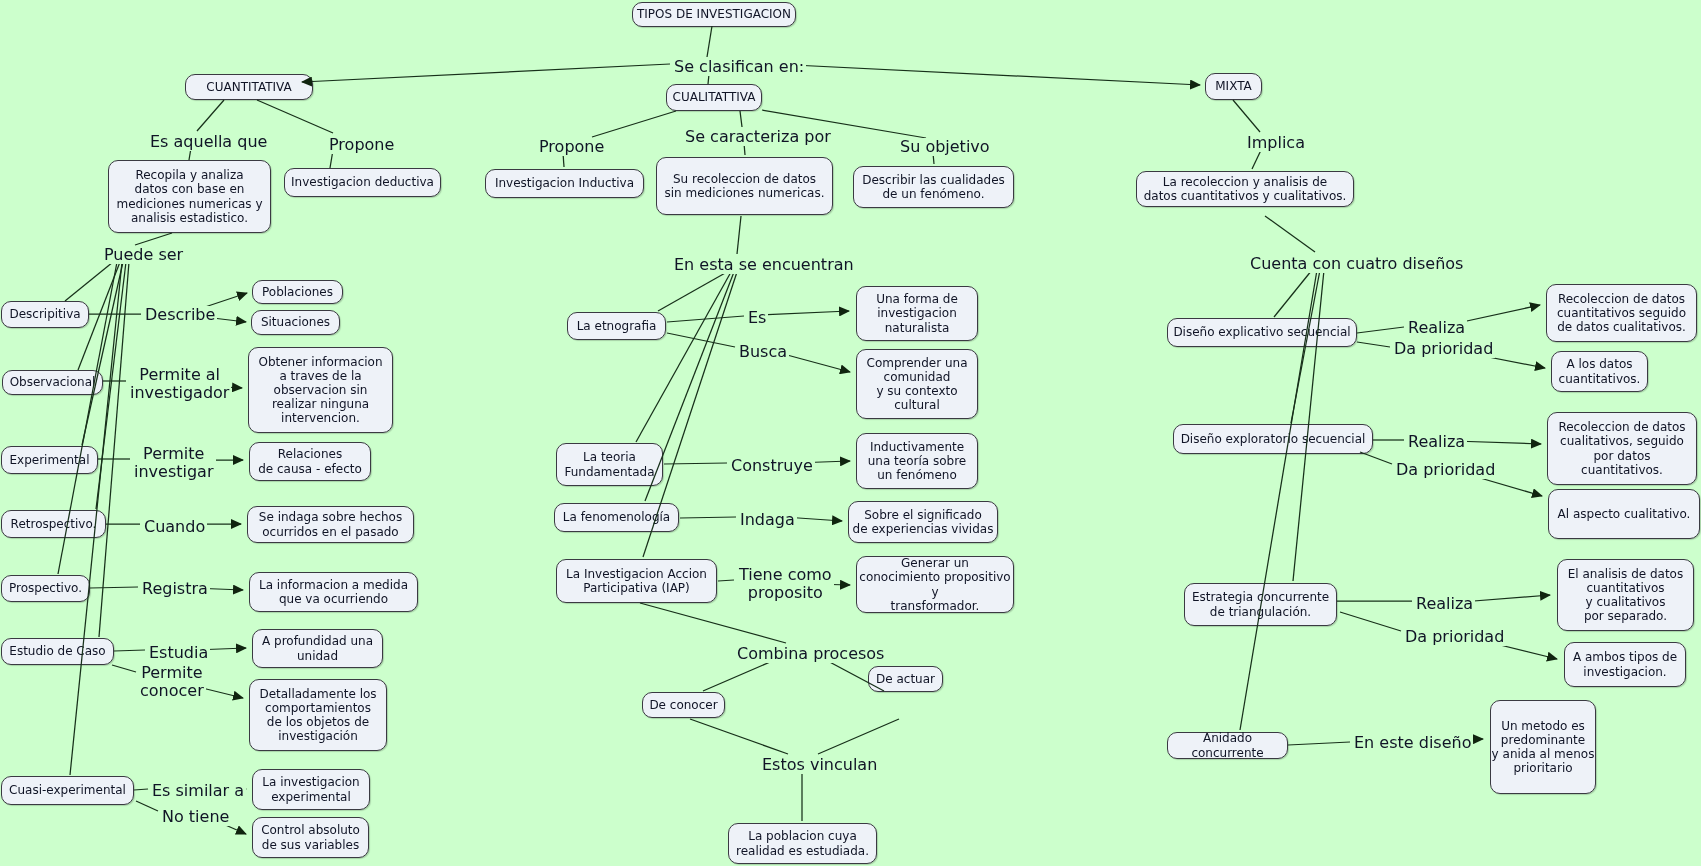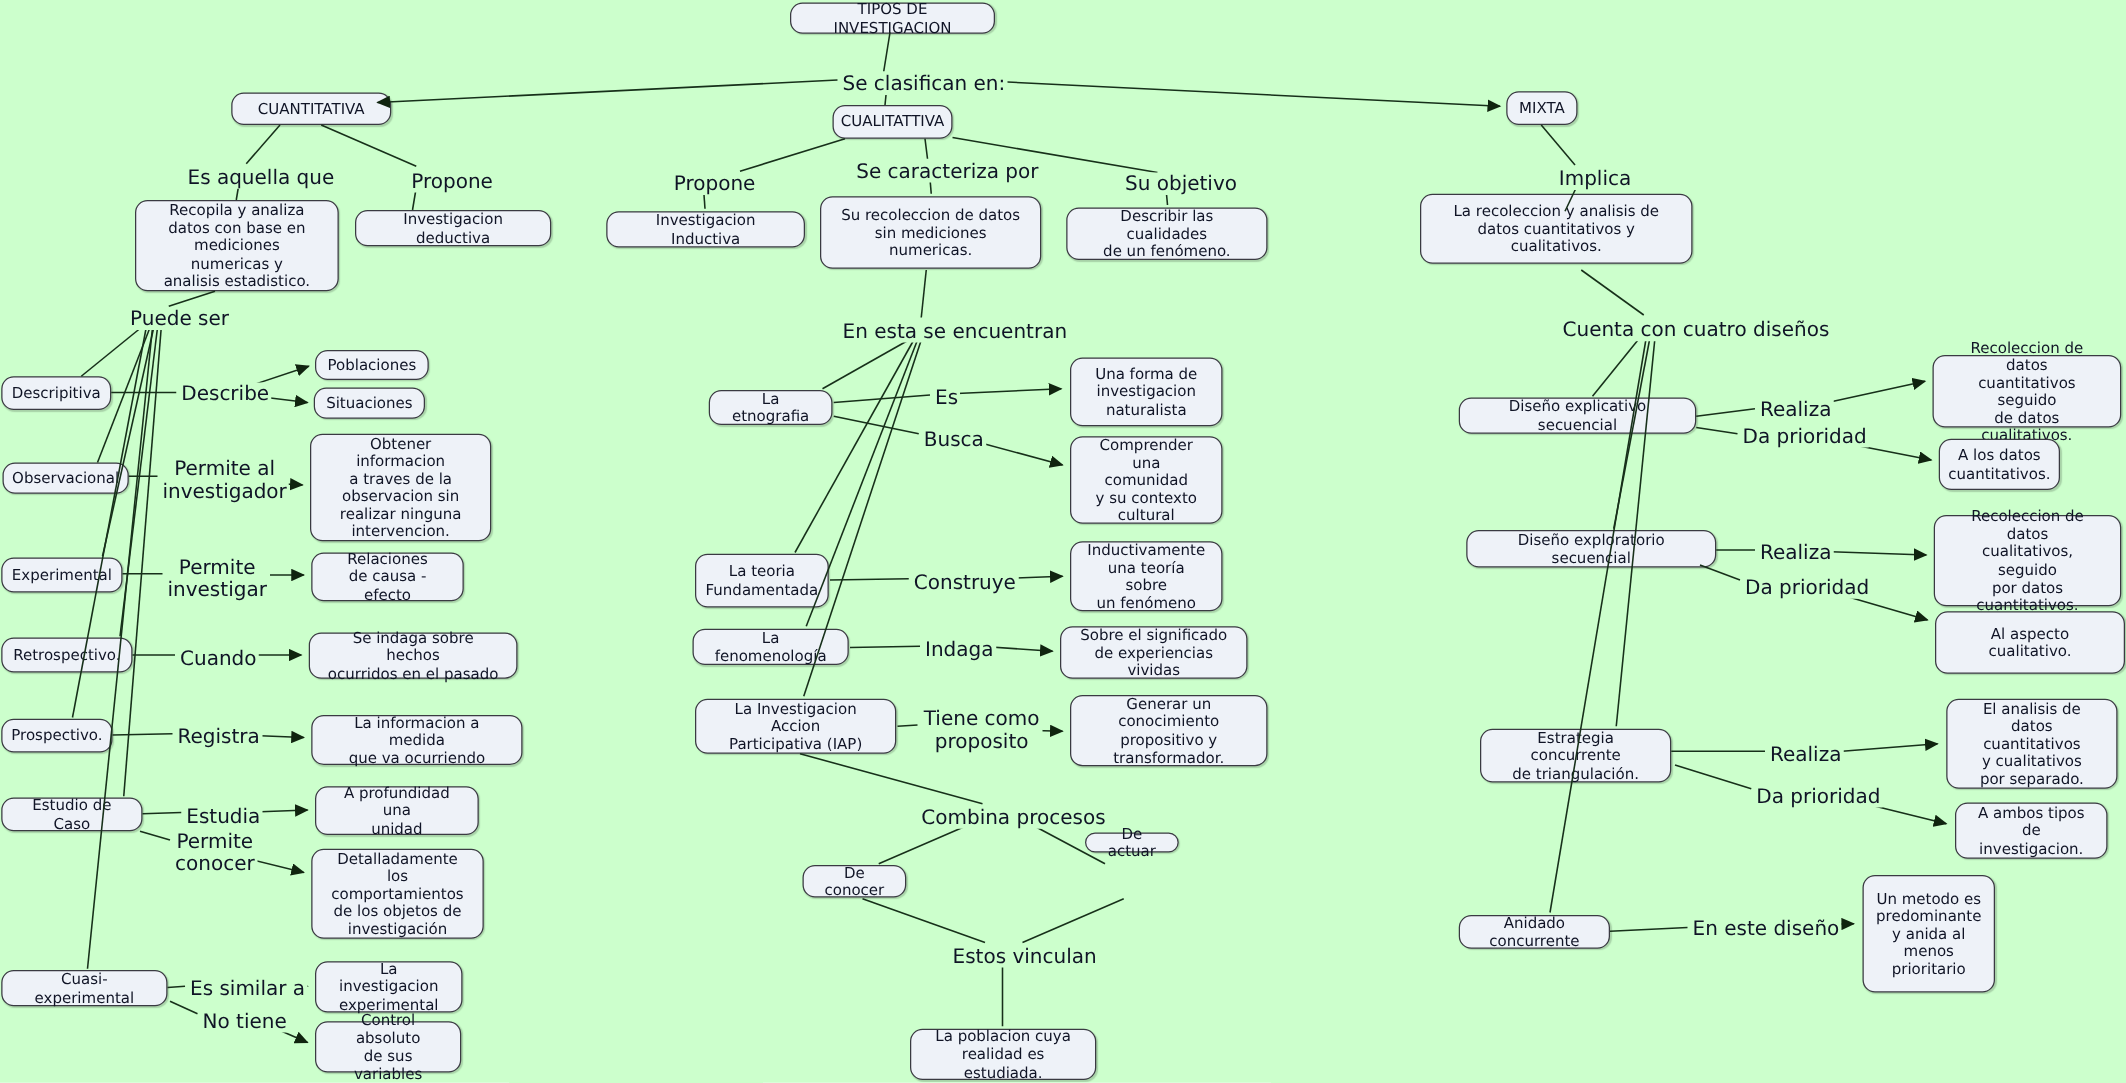--- a/index.html
+++ b/index.html
@@ -1,20 +1,20 @@
 <!DOCTYPE html>
 <html><head>
 <meta charset="utf-8">
 <style>
   html,body{margin:0;padding:0}
   .canvas{position:relative;width:1701px;height:866px;background:#ccffcc;overflow:hidden;font-family:"DejaVu Sans",sans-serif}
   .node{position:absolute;display:flex;align-items:center;justify-content:center;text-align:center;
         background:#eef2f8;border:1.4px solid #3a3a42;border-radius:10px;
         font-size:12px;line-height:1.18;color:#101426;white-space:pre-line;
-        z-index:1;padding:1px 14px;box-sizing:border-box;box-shadow:1px 1px 1px rgba(0,0,0,.18)}
+        z-index:1;padding:1px 0;box-sizing:border-box;box-shadow:1px 1px 1px rgba(0,0,0,.18)}
   .lbl{position:absolute;font-size:16px;line-height:1.15;color:#101426;white-space:pre-line;
        text-align:center;z-index:3;background:#ccffcc;padding:0 2px}
   svg.wires{position:absolute;left:0;top:0;z-index:2;pointer-events:none}
   svg.wires line{stroke:#17301a;stroke-width:1.25}
 </style>
 </head>
 <body>
 
 <div class="canvas">
 
@@ -212,28 +212,28 @@
   <div class="node" style="left:556px;top:559px;width:161px;height:44px">La Investigacion Accion
 Participativa (IAP)</div>
   <div class="lbl" style="left:737px;top:566px">Tiene como
 proposito</div>
   <div class="node" style="left:856px;top:556px;width:158px;height:57px">Generar un
 conocimiento propositivo y
 transformador.</div>
 
   <div class="lbl" style="left:735px;top:645px">Combina procesos</div>
   <div class="node" style="left:642px;top:692px;width:83px;height:26px">De conocer</div>
-  <div class="node" style="left:868px;top:666px;width:75px;height:16px">De actuar</div>
+  <div class="node" style="left:868px;top:666px;width:75px;height:26px">De actuar</div>
   <div class="lbl" style="left:760px;top:756px">Estos vinculan</div>
   <div class="node" style="left:728px;top:823px;width:149px;height:41px">La poblacion cuya
 realidad es estudiada.</div>
 
   <div class="node" style="left:1205px;top:73px;width:57px;height:27px">MIXTA</div>
   <div class="lbl" style="left:1245px;top:134px">Implica</div>
-  <div class="node" style="left:1136px;top:155px;width:218px;height:56px">La recoleccion y analisis de
+  <div class="node" style="left:1136px;top:171px;width:218px;height:36px">La recoleccion y analisis de
 datos cuantitativos y cualitativos.</div>
   <div class="lbl" style="left:1248px;top:255px">Cuenta con cuatro diseños</div>
 
   <div class="node" style="left:1167px;top:318px;width:190px;height:29px">Diseño explicativo secuencial</div>
   <div class="lbl" style="left:1406px;top:319px">Realiza</div>
   <div class="node" style="left:1546px;top:284px;width:151px;height:58px">Recoleccion de datos
 cuantitativos seguido
 de datos cualitativos.</div>
   <div class="lbl" style="left:1392px;top:340px">Da prioridad</div>
   <div class="node" style="left:1551px;top:351px;width:97px;height:41px">A los datos

